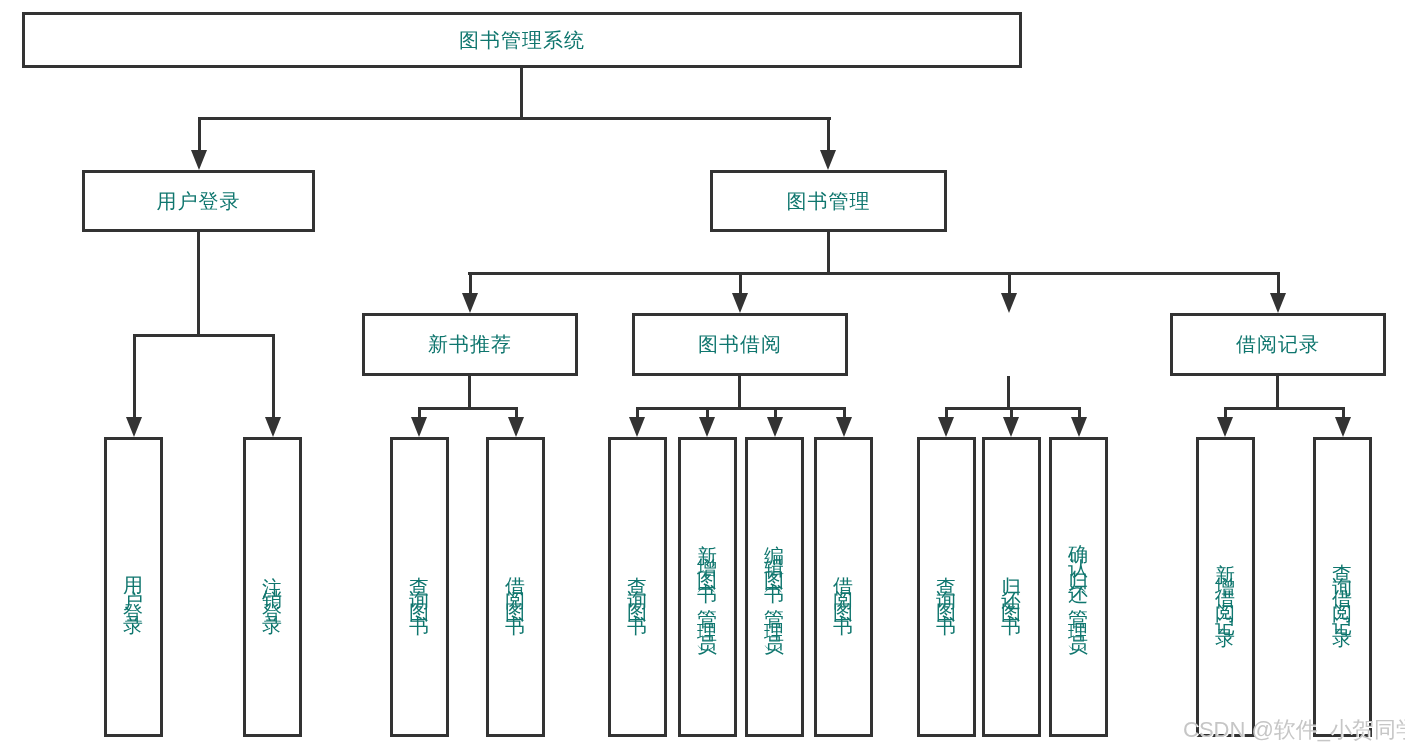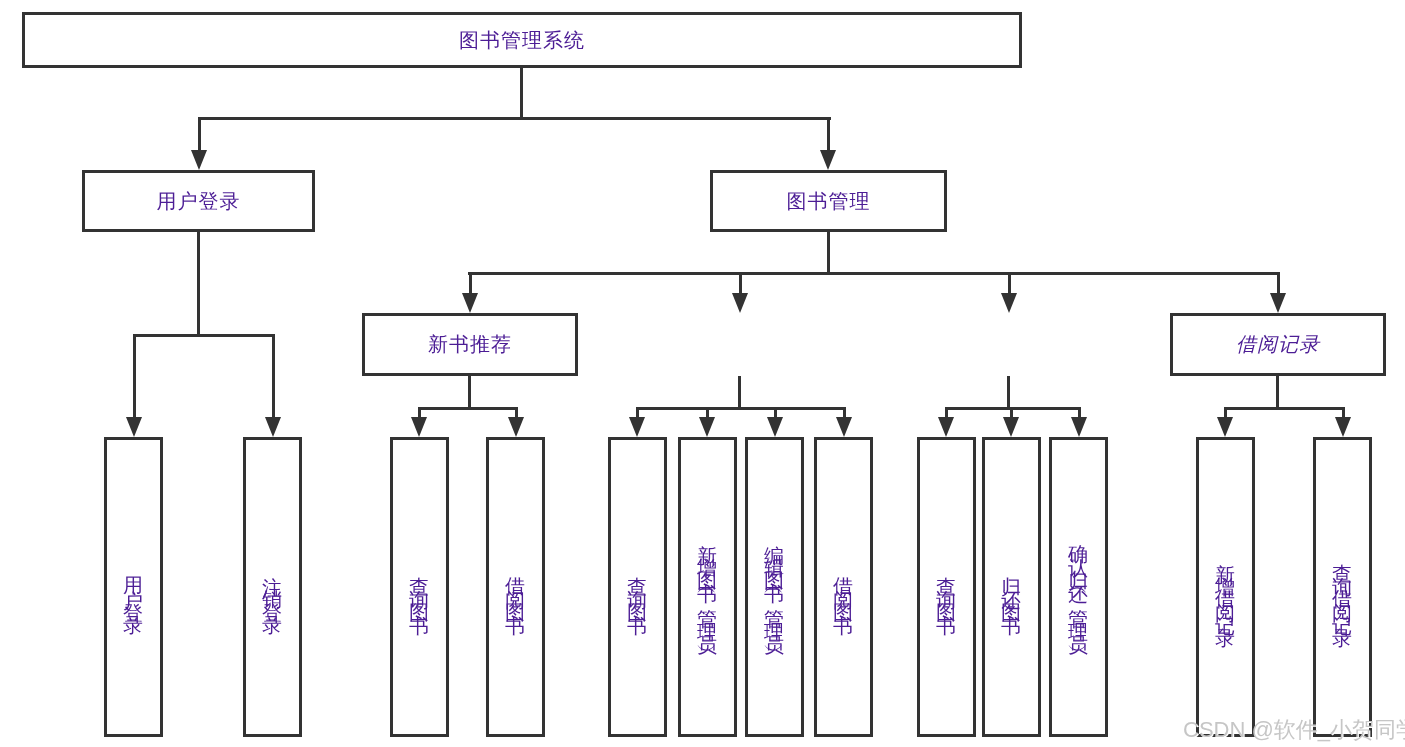--- a/index.html
+++ b/index.html
@@ -9,21 +9,21 @@
     height: 747px;
     background: #ffffff;
     overflow: hidden;
     font-family: "Liberation Sans", "DejaVu Sans", sans-serif;
   }
   .box {
     position: absolute;
     box-sizing: border-box;
     border: 3px solid #333333;
     background: #ffffff;
-    color: #4c1d95;
+    color: #0f766e;
     display: flex;
     align-items: center;
     justify-content: center;
     font-size: 20px;
     letter-spacing: 1px;
     text-align: left;
   }
   .vbox {
     writing-mode: vertical-rl;
     text-orientation: upright;
@@ -55,21 +55,22 @@
 <body>
 
 <div id="canvas">
 
   <div class="box" style="left:22px; top:12px; width:1000px; height:56px;">图书管理系统</div>
 
   <div class="box" style="left:82px; top:170px; width:233px; height:62px;">用户登录</div>
   <div class="box" style="left:362px; top:313px; width:216px; height:63px;">新书推荐</div>
 
   <div class="box" style="left:710px; top:170px; width:237px; height:62px;">图书管理</div>
-  <div class="box" style="left:1170px; top:313px; width:216px; height:63px;font-style:italic;">借阅记录</div>
+  <div class="box" style="left:632px; top:313px; width:216px; height:63px;">图书借阅</div>
+  <div class="box" style="left:1170px; top:313px; width:216px; height:63px;">借阅记录</div>
 
   <div class="box vbox" style="left:104px; top:437px; width:59px; height:300px;">用户登录</div>
   <div class="box vbox" style="left:243px; top:437px; width:59px; height:300px;">注销登录</div>
 
   <div class="box vbox" style="left:390px; top:437px; width:59px; height:300px;">查询图书</div>
   <div class="box vbox" style="left:486px; top:437px; width:59px; height:300px;">借阅图书</div>
 
   <div class="box vbox" style="left:608px; top:437px; width:59px; height:300px;">查询图书</div>
   <div class="box vbox" style="left:678px; top:437px; width:59px; height:300px;">新增图书（管理员）</div>
   <div class="box vbox" style="left:745px; top:437px; width:59px; height:300px;">编辑图书（管理员）</div>

